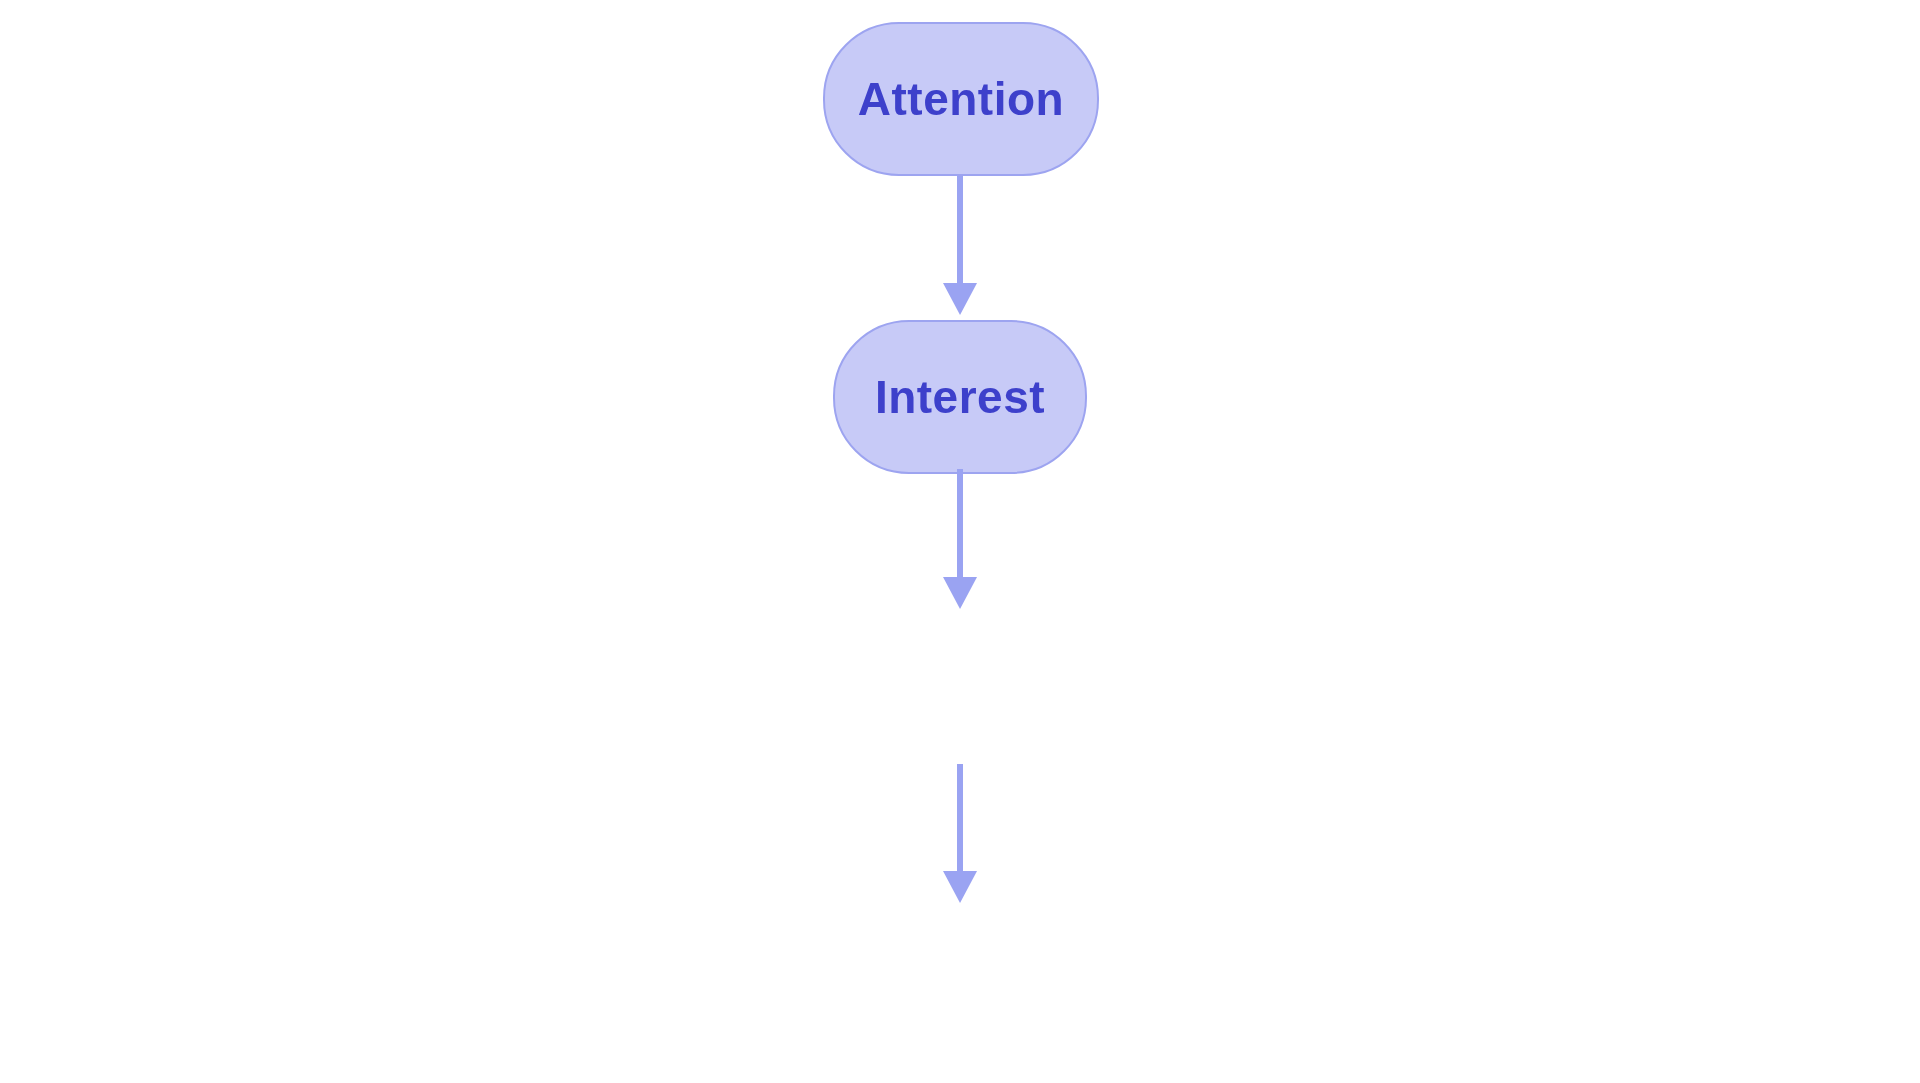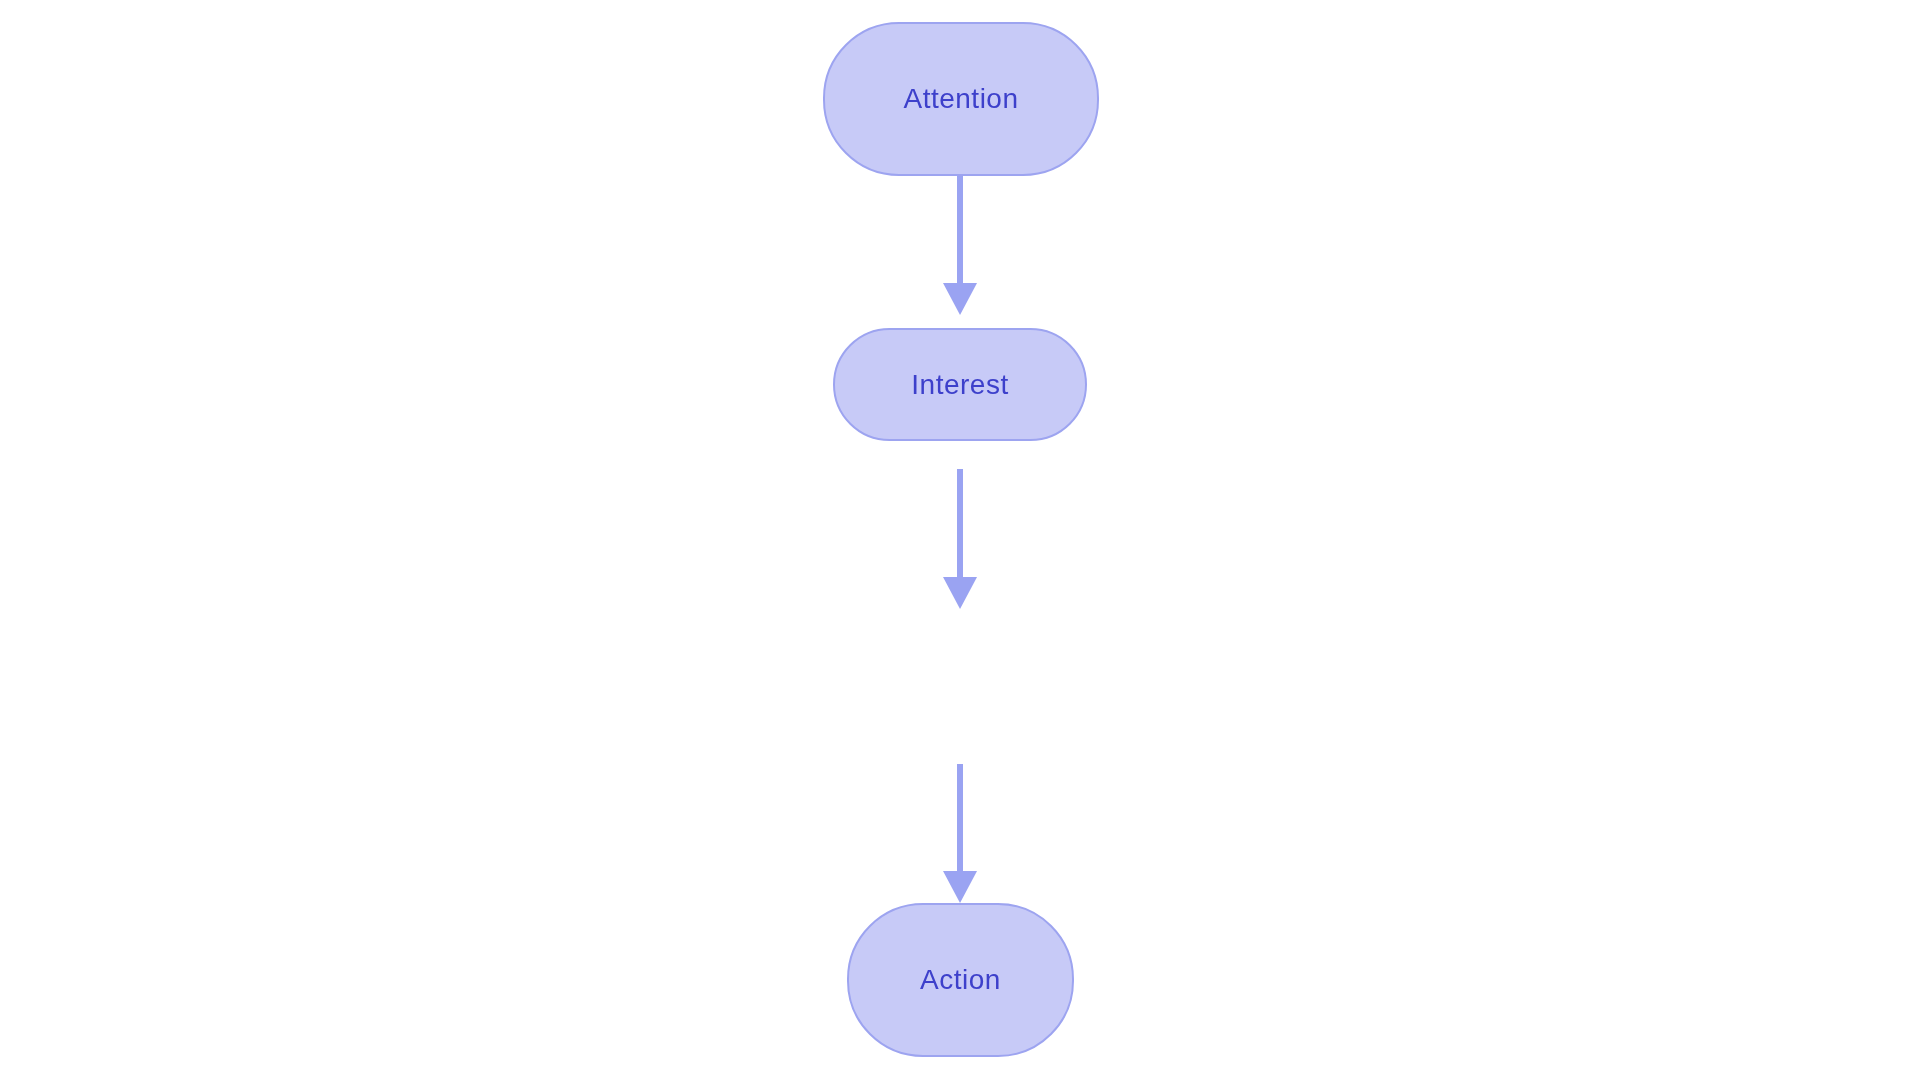--- a/index.html
+++ b/index.html
@@ -23,27 +23,27 @@
     box-sizing: border-box;
     display: flex;
     align-items: center;
     justify-content: center;
     background: var(--node-fill, #c7caf7);
     border: 2px solid var(--node-border, #9da4f0);
     border-radius: 76px;
   }
   .node-label {
     color: var(--node-text, #3d40cb);
-    font-size: 28px;
-    font-weight: 400;
+    font-size: 46px;
+    font-weight: 700;
     letter-spacing: 0.5px;
     user-select: none;
   }
   #node-attention { left: 823px; top: 22px;  width: 276px; height: 154px; }
-  #node-interest  { left: 833px; top: 328px; width: 254px; height: 113px; }
+  #node-interest  { left: 833px; top: 320px; width: 254px; height: 154px; }
   #node-desire    { left: 848px; top: 609px; width: 224px; height: 155px; }
   #node-action    { left: 847px; top: 903px; width: 227px; height: 154px; }
 
   .arrow {
     position: absolute;
     width: 34px;
     display: flex;
     flex-direction: column;
     align-items: center;
   }
@@ -85,17 +85,14 @@
     <div class="arrow-stem"></div>
     <div class="arrow-head"></div>
   </div>
 
 
   <div class="arrow" id="arrow-3">
     <div class="arrow-stem"></div>
     <div class="arrow-head"></div>
   </div>
 
-  <div class="node" id="node-action">
-    <span class="node-label">Action</span>
-  </div>
 
 </div>
 
 </body></html>

